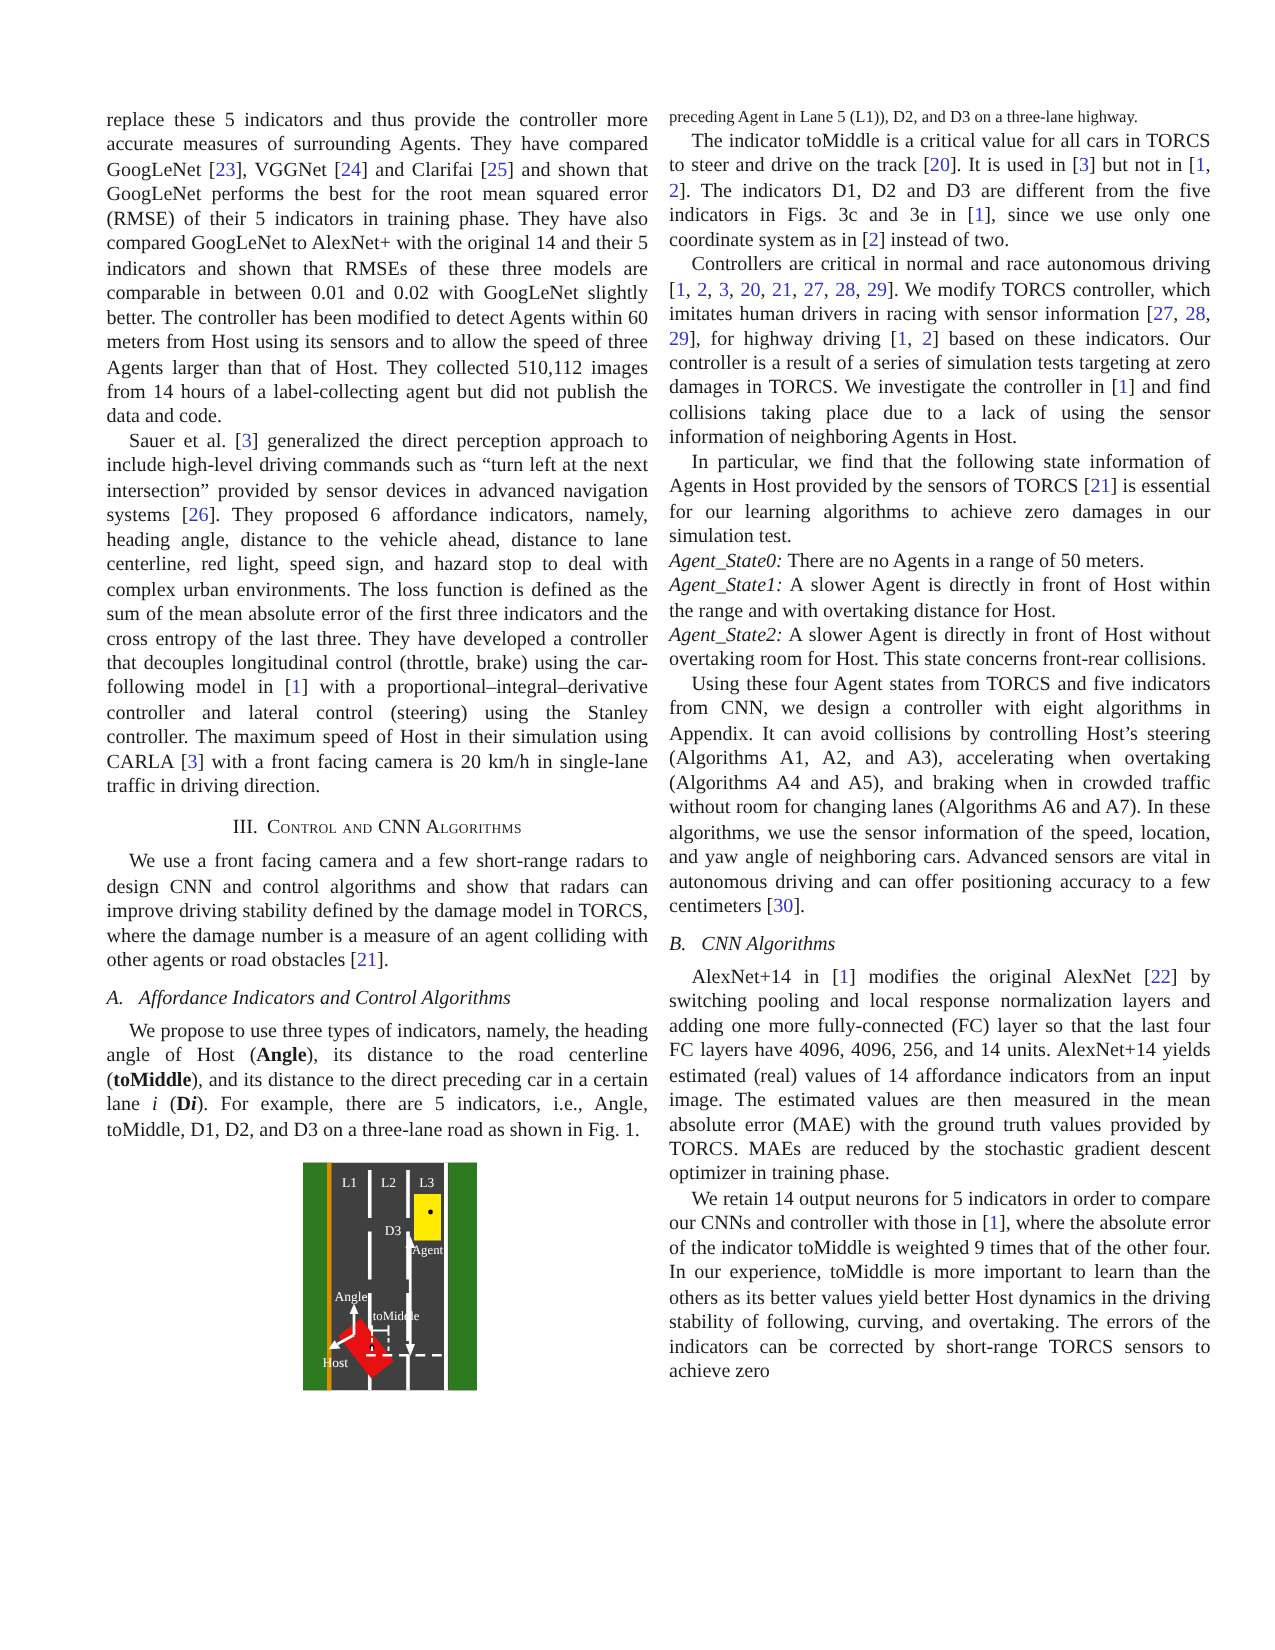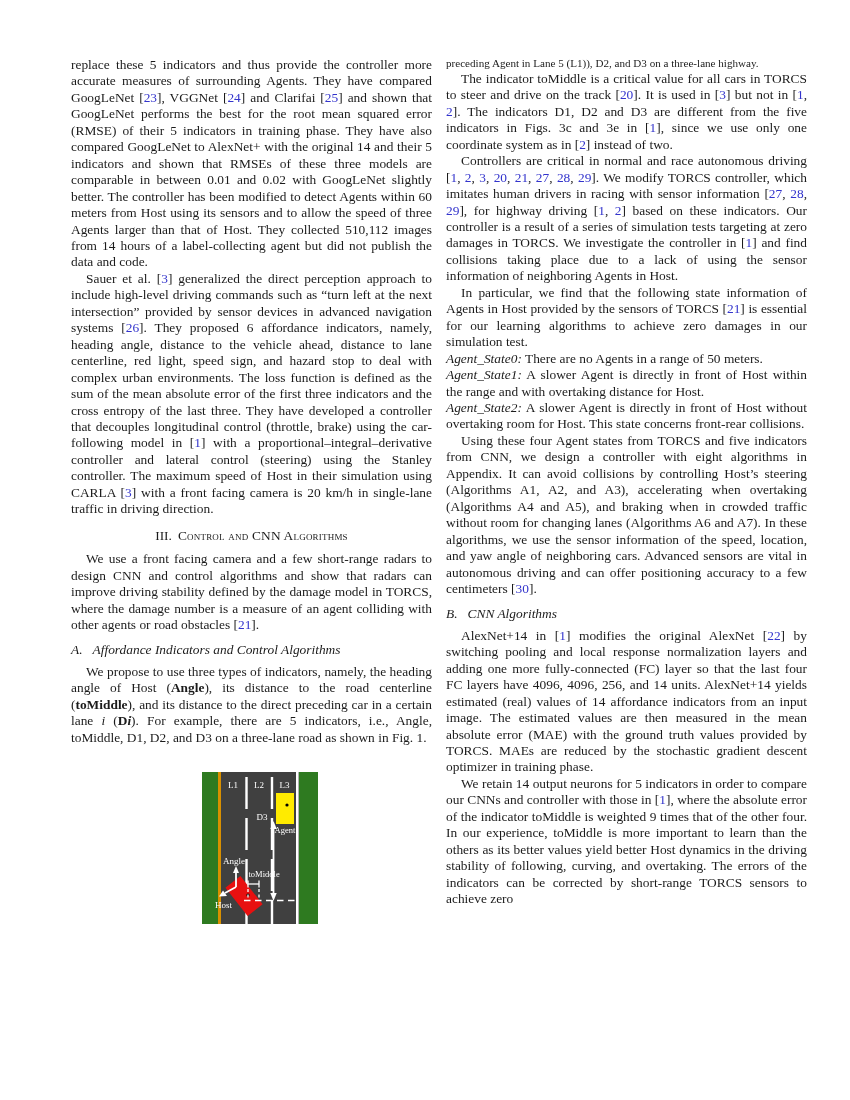--- a/index.html
+++ b/index.html
@@ -1,35 +1,35 @@
 <!DOCTYPE html>
 <html><head>
 <meta charset="utf-8">
 <style>
   html,body{margin:0;padding:0;background:#ffffff;}
   .page{position:relative;width:850px;height:1100px;background:#ffffff;overflow:hidden;
         font-family:"Liberation Serif", serif;color:#1b1b1b;}
-  .col{position:absolute;top:57px;width:361px;font-size:13.4px;line-height:16.45px;
+  .col{position:absolute;top:72px;width:361px;font-size:13.4px;line-height:16.45px;
        text-align:justify;}
   .col-left{left:71px;}
   .col-right{left:446px;}
   p.para{margin:0;}
   p.indent{text-indent:15px;}
   p.caption{font-size:11.1px;line-height:13.9px;margin:0;}
   .capwrap{margin-top:5px;}
   .cap-cont{margin-bottom:3px;}
   .cite{color:#3233cc;}
   .b{font-weight:bold;}
   .i{font-style:italic;}
   h2{font-size:13.4px;font-weight:normal;text-align:center;margin:10px 0 7px 0;text-indent:0;}
   h2 .smallcaps{font-variant:small-caps;letter-spacing:0.2px;}
   h2 .secnum{margin-right:6px;}
   h3{font-size:13.4px;font-weight:normal;font-style:italic;text-align:left;margin:9px 0 5px 0;text-indent:0;}
   h3 .sublabel{margin-right:10px;}
-  figure.fig{margin:26px auto 4px auto;width:100px;padding:0;}
+  figure.fig{margin:14px auto 4px auto;width:100px;padding:0;}
   svg text{font-family:"Liberation Serif", serif;}
 </style>
 </head>
 <body>
 
 <div class="page">
 
   <div class="col col-left">
     <div>
         <p class="para"><span>replace these 5 indicators and thus provide the controller more accurate measures of surrounding Agents. They have compared GoogLeNet [</span><span class="cite">23</span><span>], VGGNet [</span><span class="cite">24</span><span>] and Clarifai [</span><span class="cite">25</span><span>] and shown that GoogLeNet performs the best for the root mean squared error (RMSE) of their 5 indicators in training phase. They have also compared GoogLeNet to AlexNet+ with the original 14 and their 5 indicators and shown that RMSEs of these three models are comparable in between 0.01 and 0.02 with GoogLeNet slightly better. The controller has been modified to detect Agents within 60 meters from Host using its sensors and to allow the speed of three Agents larger than that of Host. They collected 510,112 images from 14 hours of a label-collecting agent but did not publish the data and code.</span></p>

